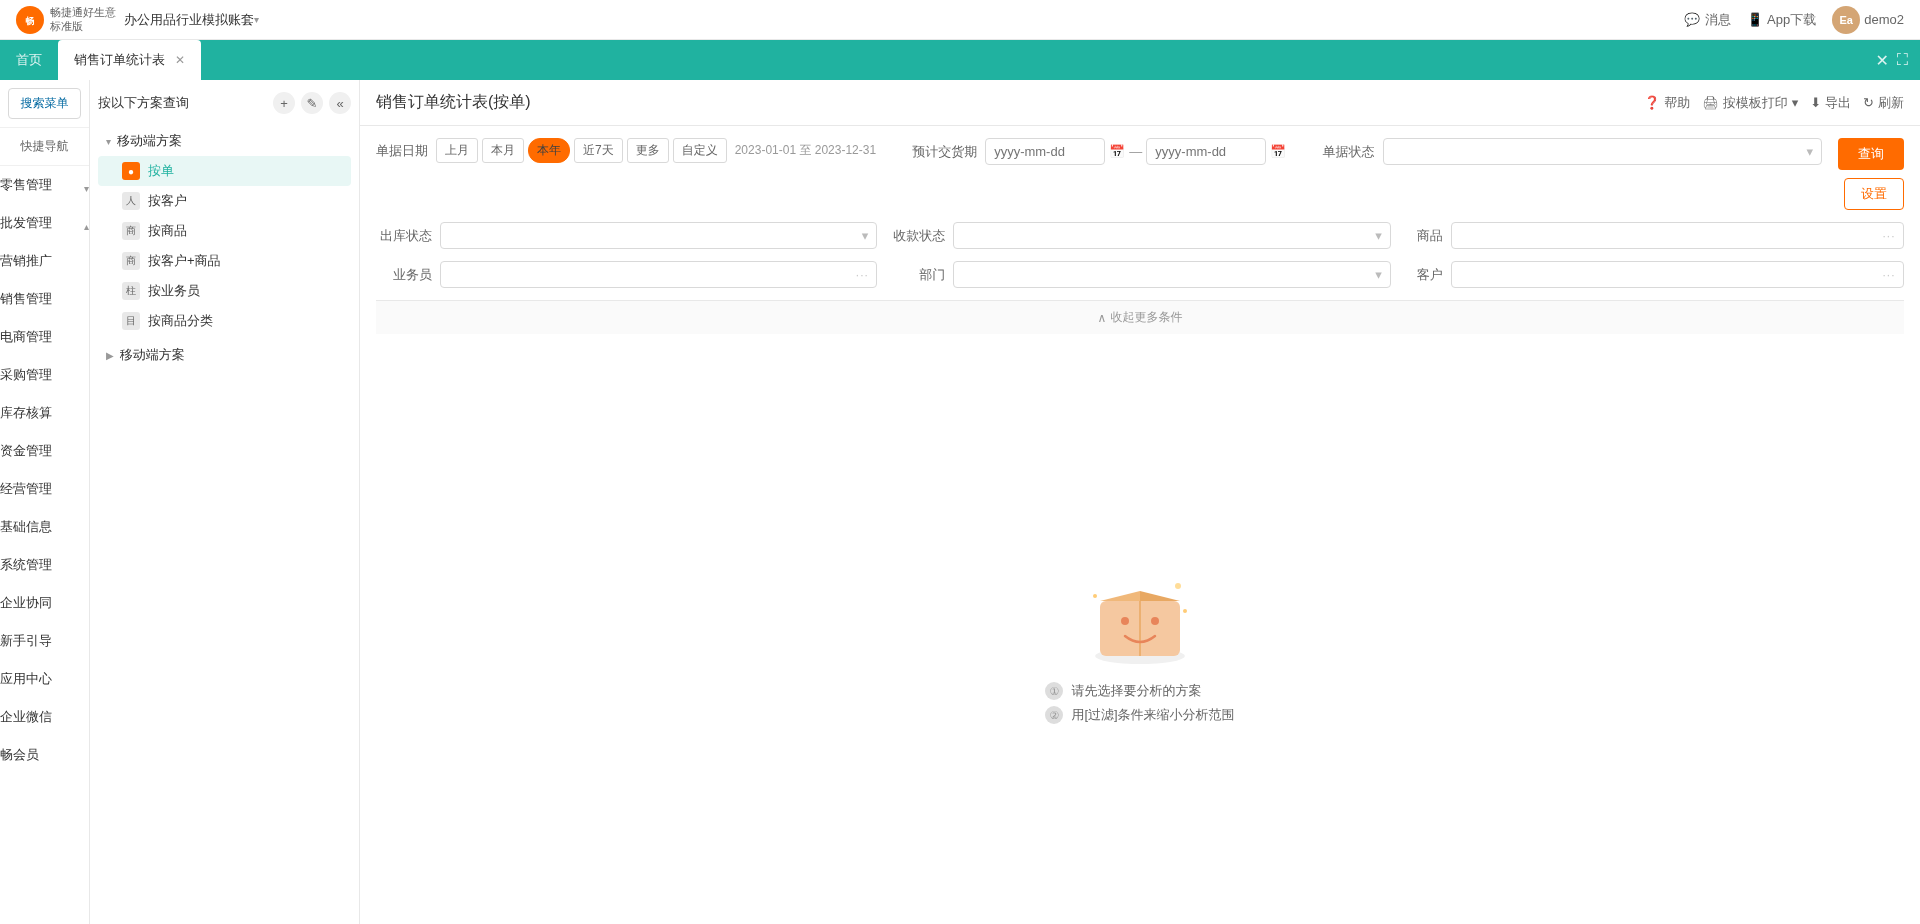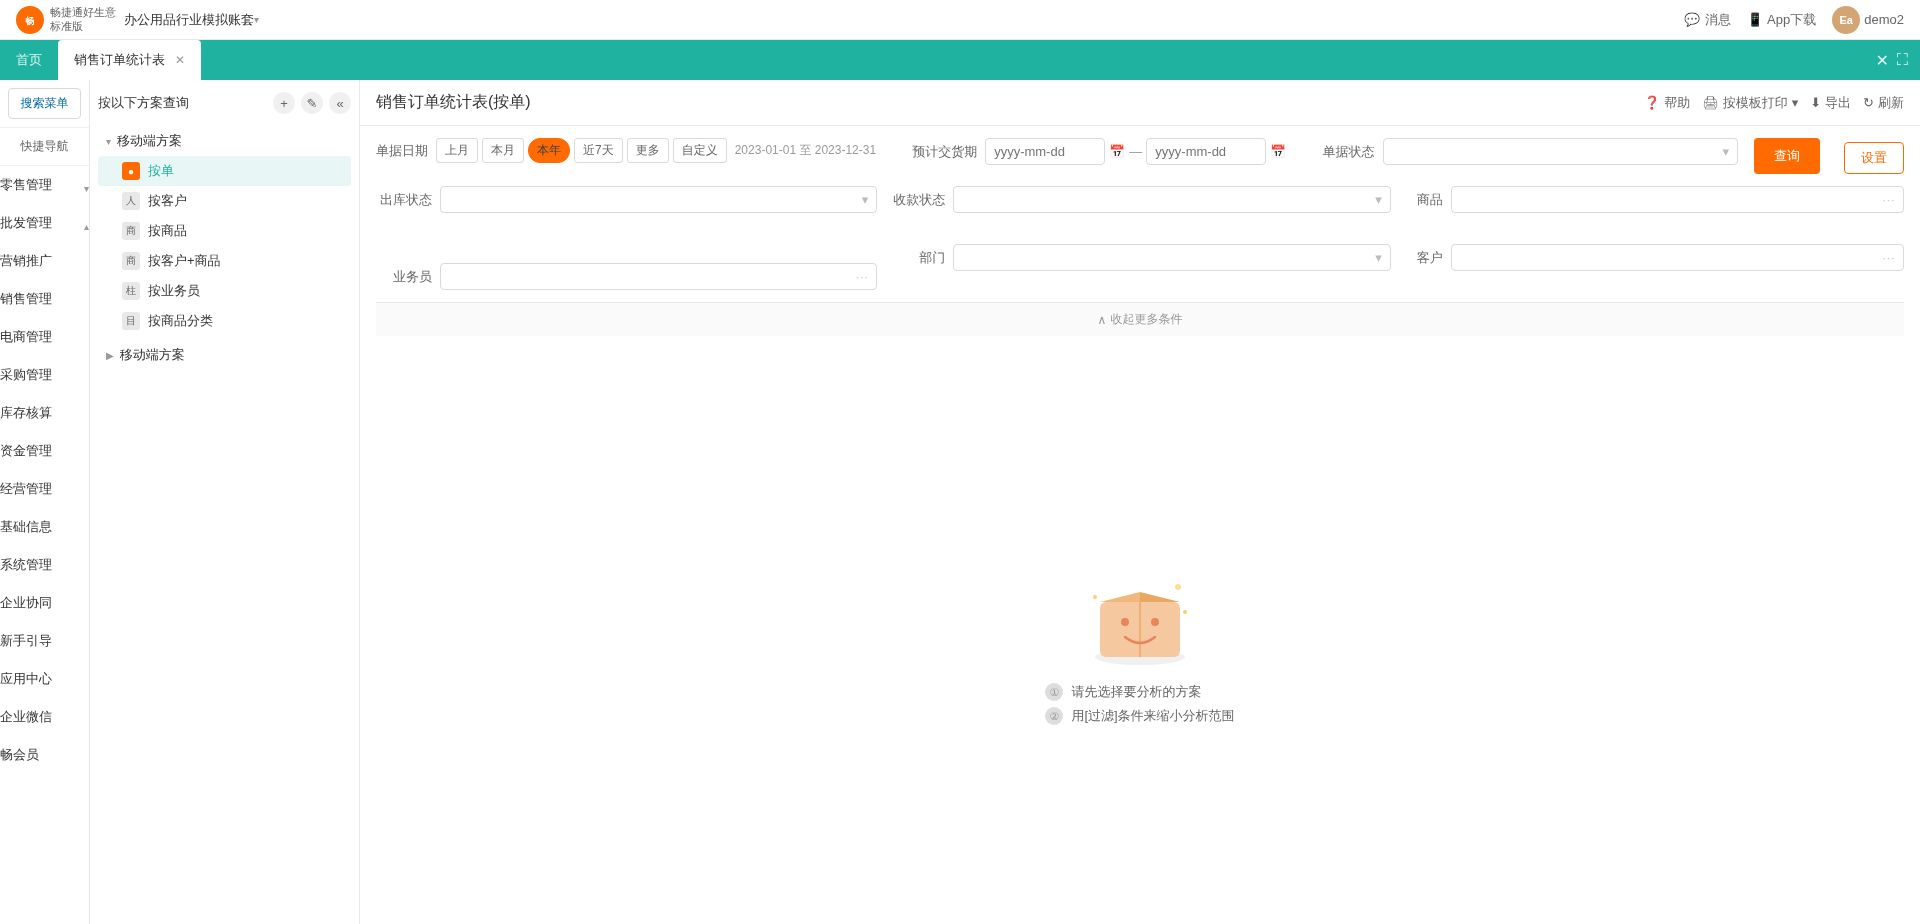--- a/index.html
+++ b/index.html
@@ -78,21 +78,21 @@
     .empty-hints { display: flex; flex-direction: column; gap: 6px; }
     .hint-item { display: flex; align-items: center; gap: 8px; font-size: 13px; color: #666; }
     .hint-num { width: 18px; height: 18px; border-radius: 50%; background: #ddd; display: flex; align-items: center; justify-content: center; font-size: 11px; color: #999; flex-shrink: 0; }
 
     
     .filter-section { background: #fff; padding: 12px 16px; }
 
     .query-btn { background: #ff6b00; color: white; border: none; padding: 7px 20px; border-radius: 4px; cursor: pointer; font-size: 13px; font-weight: 500; }
     .settings-btn { background: #fff; color: #ff6b00; border: 1px solid #ff6b00; padding: 6px 16px; border-radius: 4px; cursor: pointer; font-size: 13px; margin-top: 4px; }
 
-    .right-actions-col { display: flex; flex-direction: row; gap: 24px; }
+    .right-actions-col { display: flex; flex-direction: column; align-items: flex-end; gap: 4px; }
   </style>
 </head>
 <body>
 
 <div class="top-bar">
   <div class="top-bar-left">
     <div class="logo-area">
       <div class="logo-icon">
         <svg width="20" height="20" viewBox="0 0 20 20">
             <circle cx="10" cy="10" r="9" fill="#ff6b00"></circle>
@@ -341,21 +341,21 @@
           </div>
           <div style="display:flex;align-items:center;gap:8px;">
             <span style="color:#666;font-size:13px;white-space:nowrap;min-width:40px;text-align:right;">商品</span>
             <div style="flex:1;border:1px solid #d9d9d9;border-radius:4px;padding:5px 8px;font-size:13px;color:#bbb;background:#fff;display:flex;align-items:center;justify-content:flex-end;cursor:pointer;">
               <span style="color:#ccc;">···</span>
             </div>
           </div>
         </div>
 
         <div style="display:grid;grid-template-columns:1fr 1fr 1fr;gap:12px;align-items:center;">
-          <div style="display:flex;align-items:center;gap:8px;margin-top:38px;">
+          <div style="display:flex;align-items:center;gap:8px;">
             <span style="color:#666;font-size:13px;white-space:nowrap;min-width:56px;text-align:right;">业务员</span>
             <div style="flex:1;border:1px solid #d9d9d9;border-radius:4px;padding:5px 8px;font-size:13px;color:#bbb;background:#fff;display:flex;align-items:center;justify-content:flex-end;cursor:pointer;">
               <span style="color:#ccc;">···</span>
             </div>
           </div>
           <div style="display:flex;align-items:center;gap:8px;">
             <span style="color:#666;font-size:13px;white-space:nowrap;min-width:56px;text-align:right;">部门</span>
             <div style="flex:1;border:1px solid #d9d9d9;border-radius:4px;padding:5px 8px;font-size:13px;color:#bbb;background:#fff;display:flex;align-items:center;justify-content:space-between;cursor:pointer;">
               <span></span>
               <span>▾</span>

